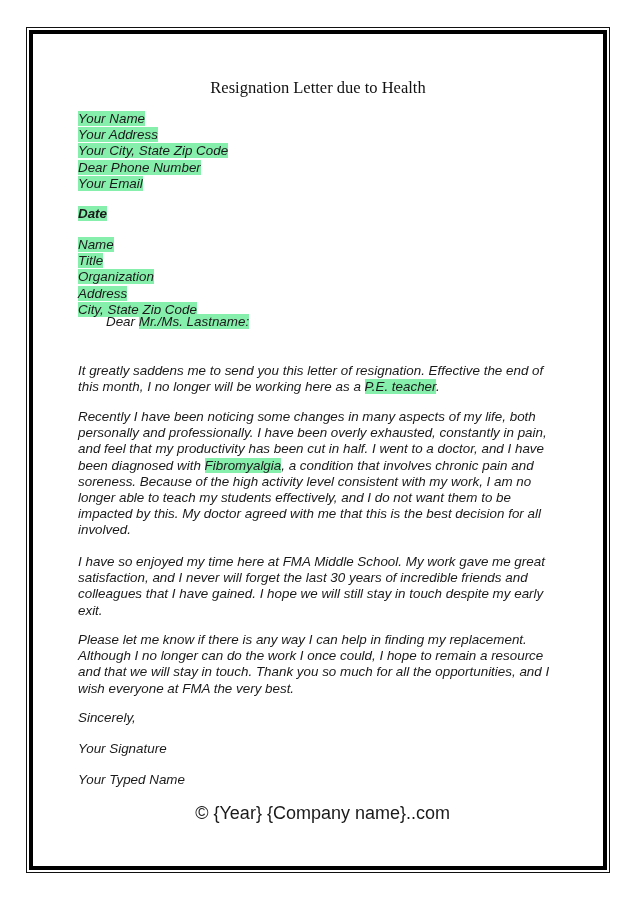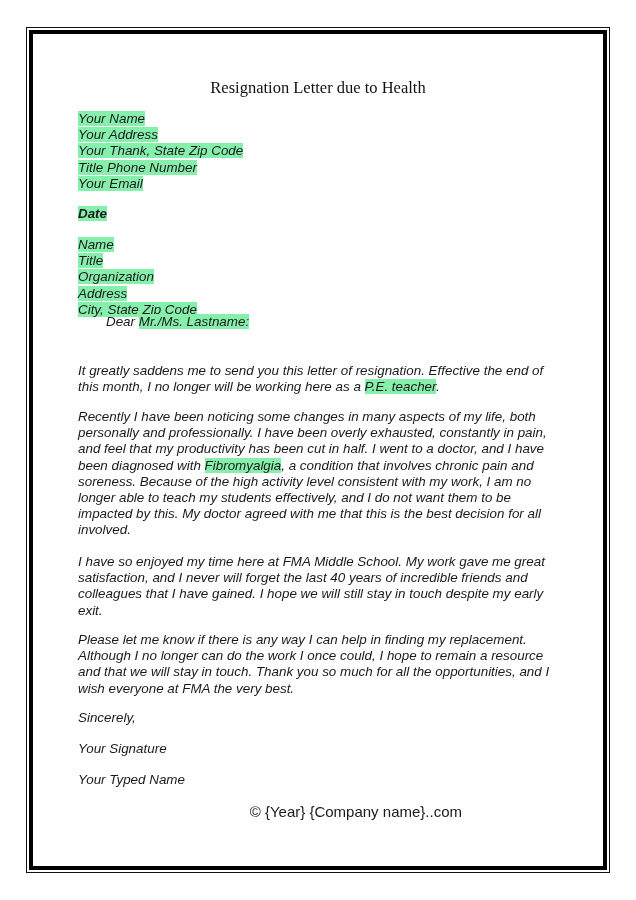--- a/index.html
+++ b/index.html
@@ -19,37 +19,37 @@
   }
   .title {
     position: absolute; left: 0; width: 636px; top: 78px; text-align: center;
     font-family: "Liberation Serif", serif; font-style: normal; font-size: 16.5px; color: #111;
   }
   .block { position: absolute; left: 78px; line-height: 16.2px; }
   .hl { background: #86efac; }
   p { margin: 0; }
   .para { position: absolute; left: 78px; width: 478px; line-height: 16.2px; }
   .copyright {
-    position: absolute; right: 82px; top: 803px; font-style: normal; font-size: 15px;
+    position: absolute; right: 94px; top: 803px; font-style: normal; font-size: 18px;
   }
 </style>
 </head>
 <body>
 
 <div class="frame-outer"></div>
 <div class="frame-inner"></div>
 
 <div class="page">
   <div class="title">Resignation Letter due to Health</div>
 
   <div class="block" style="top:111px;">
     <div><span class="hl">Your Name</span></div>
     <div><span class="hl">Your Address</span></div>
-    <div><span class="hl">Your Thank, State Zip Code</span></div>
-    <div><span class="hl">Title Phone Number</span></div>
+    <div><span class="hl">Your City, State Zip Code</span></div>
+    <div><span class="hl">Dear Phone Number</span></div>
     <div><span class="hl">Your Email</span></div>
   </div>
 
   <div class="block" style="top:206px;font-weight:bold;">
     <span class="hl">Date</span>
   </div>
 
   <div class="block" style="top:237px;">
     <div><span class="hl">Name</span></div>
     <div><span class="hl">Title</span></div>
@@ -63,21 +63,21 @@
   </div>
 
   <p class="para" style="top:363px;">
     <span>It greatly saddens me to send you this letter of resignation. Effective the end of this month, I no longer will be working here as a </span><span class="hl">P.E. teacher</span><span>.</span>
   </p>
 
   <p class="para" style="top:409px;">
     <span>Recently I have been noticing some changes in many aspects of my life, both personally and professionally. I have been overly exhausted, constantly in pain, and feel that my productivity has been cut in half. I went to a doctor, and I have been diagnosed with </span><span class="hl">Fibromyalgia</span><span>, a condition that involves chronic pain and soreness. Because of the high activity level consistent with my work, I am no longer able to teach my students effectively, and I do not want them to be impacted by this. My doctor agreed with me that this is the best decision for all involved.</span>
   </p>
 
-  <p class="para" style="top:554px;">I have so enjoyed my time here at FMA Middle School. My work gave me great satisfaction, and I never will forget the last 40 years of incredible friends and colleagues that I have gained. I hope we will still stay in touch despite my early exit.</p>
+  <p class="para" style="top:554px;">I have so enjoyed my time here at FMA Middle School. My work gave me great satisfaction, and I never will forget the last 30 years of incredible friends and colleagues that I have gained. I hope we will still stay in touch despite my early exit.</p>
 
   <p class="para" style="top:632px;font-style:italic;">Please let me know if there is any way I can help in finding my replacement. Although I no longer can do the work I once could, I hope to remain a resource and that we will stay in touch. Thank you so much for all the opportunities, and I wish everyone at FMA the very best.</p>
 
   <div class="block" style="top:710px;">Sincerely,</div>
   <div class="block" style="top:741px;">Your Signature</div>
   <div class="block" style="top:772px;font-style:italic;">Your Typed Name</div>
 
   <div class="copyright">© {Year} {Company name}..com</div>
 </div>
 

